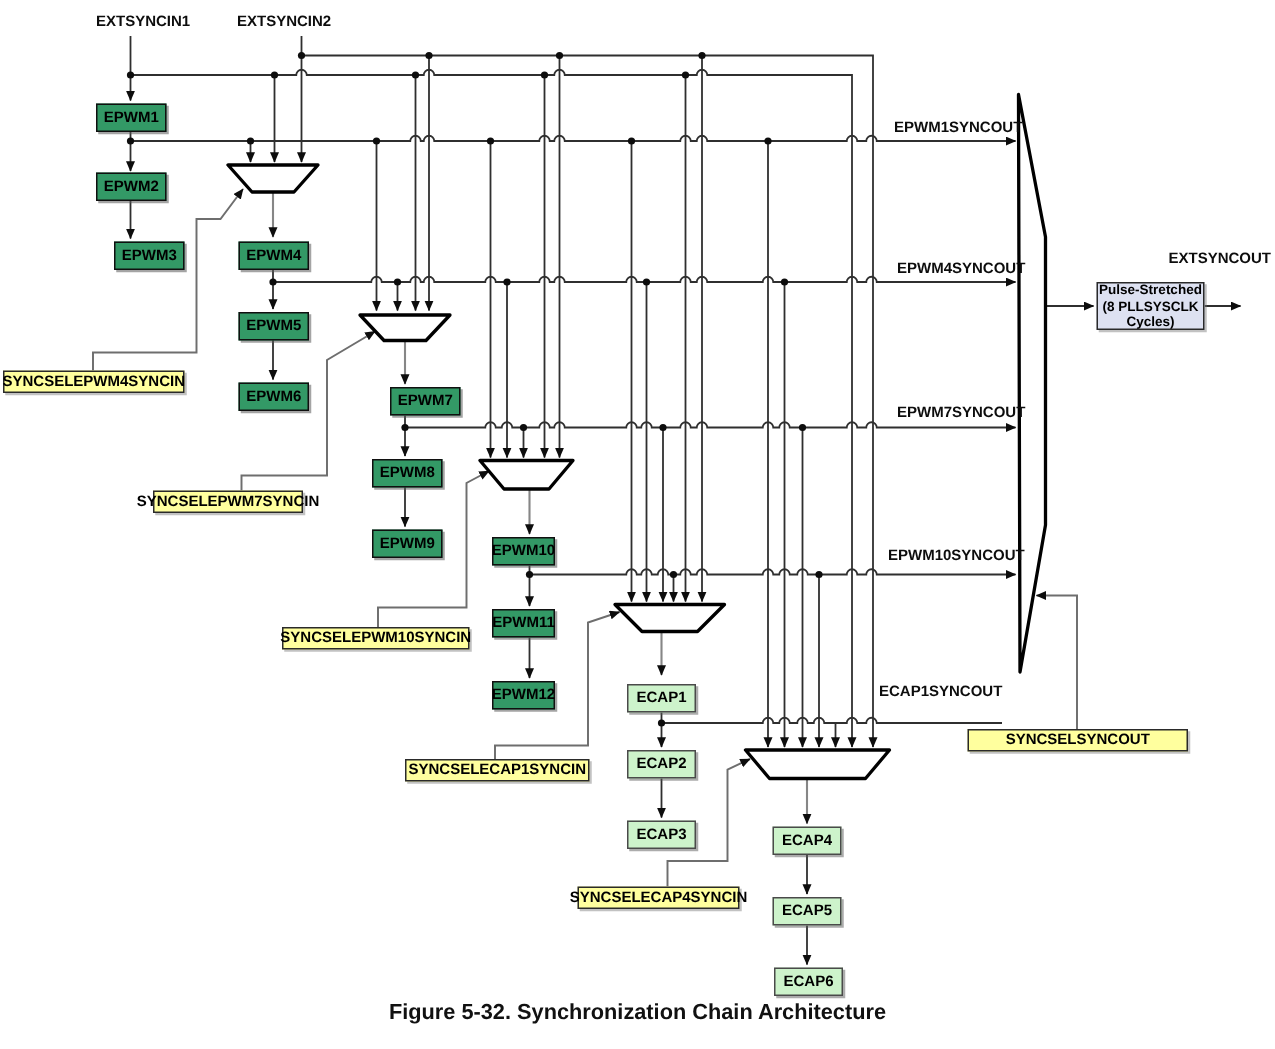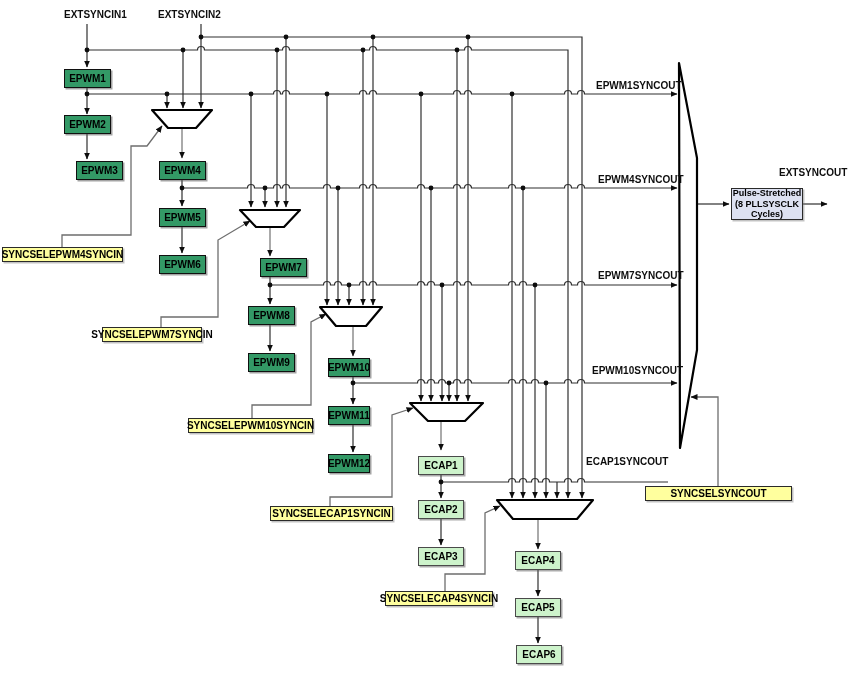--- a/index.html
+++ b/index.html
@@ -187,14 +187,15 @@
   <div class="sig" style="left:592px;top:365px;">EPWM10SYNCOUT</div>
   <div class="sig" style="left:586px;top:456px;">ECAP1SYNCOUT</div>
   <div class="sig" style="left:779px;top:167px;">EXTSYNCOUT</div>
 
   <div class="pulse">
     <span>Pulse-Stretched</span>
     <span>(8 PLLSYSCLK</span>
     <span>Cycles)</span>
   </div>
 
+  <div class="caption">Figure 5-32. Synchronization Chain Architecture</div>
 
 </div>
 
 </body></html>

